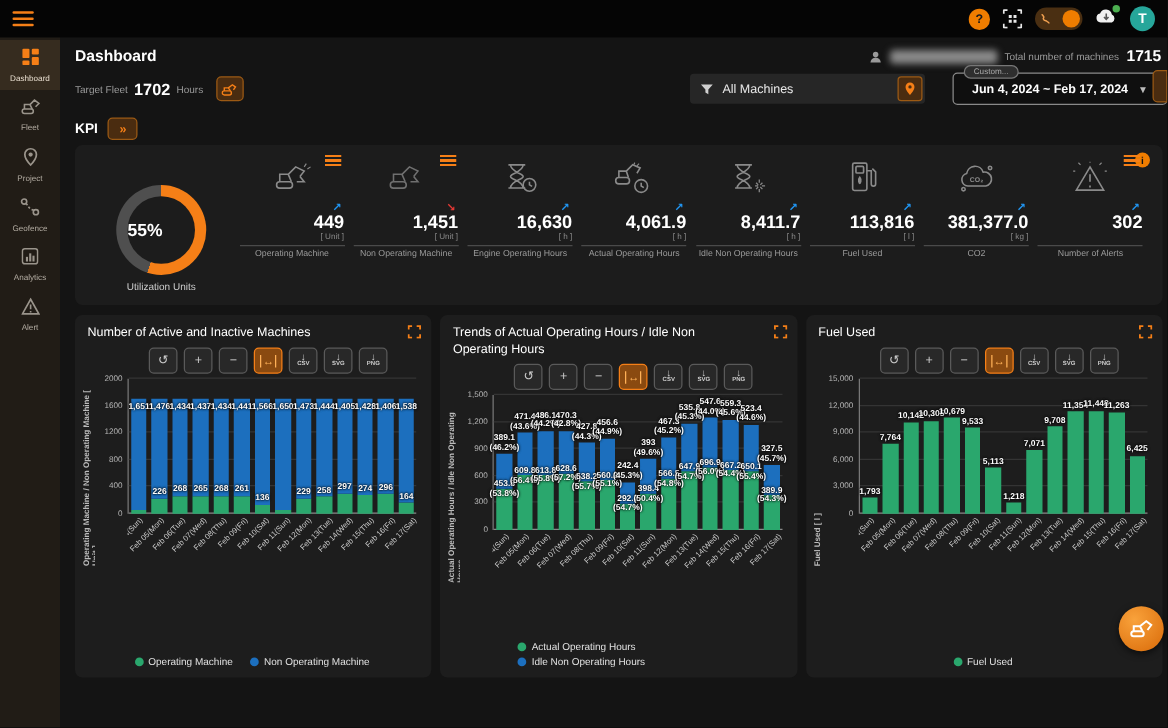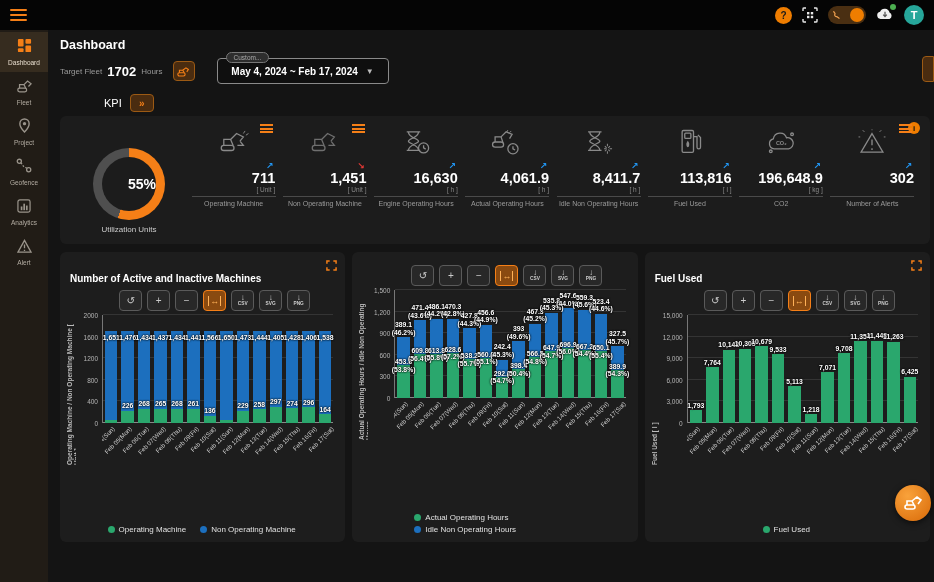--- a/index.html
+++ b/index.html
@@ -43,44 +43,44 @@
   .filter-box { margin-left:auto; width:188px; height:24px; background:#262626; border-radius:3px; display:flex; align-items:center; padding:0 2px 0 8px; gap:7px; cursor:pointer; }
   .filter-box .txt { font-size:10px; color:#e8e8e8; flex:1; }
   .pin-btn { width:20px; height:20px; background:#4a2c10; border:1px solid #9c5a14; border-radius:3px; display:flex; align-items:center; justify-content:center; cursor:pointer; }
   .date-box { position:relative; margin-left:22px; width:172px; height:26px; border:1px solid #8a8a8a; border-radius:4px; background:#0f0f0f; display:flex; align-items:center; justify-content:center; gap:8px; cursor:pointer; }
   .date-box .txt { font-size:10px; font-weight:bold; color:#fff; }
   .date-box .caret { color:#bbb; font-size:8px; }
   .date-tag { position:absolute; top:-7px; left:8px; background:#2e2e2e; border:1px solid #777; border-radius:7px; padding:1px 7px; font-size:6.5px; color:#aaa; }
   .edge-btn { position:absolute; right:0; top:2px; width:12px; height:26px; background:#4a2c10; border:1px solid #9c5a14; border-radius:4px 0 0 4px; cursor:pointer; }
   
   .kpi-head { display:flex; align-items:center; gap:8px; padding:4px 0 4px 12px; }
-  .kpi-head .t { font-size:11px; font-weight:normal; color:#fff;margin-left:44px; }
+  .kpi-head .t { font-size:11px; font-weight:bold; color:#fff; }
   .kpi-expand { width:24px; height:18px; background:#4a2c10; border:1px solid #9c5a14; border-radius:4px; color:#f57f17; font-size:10px; font-weight:bold; display:flex; align-items:center; justify-content:center; cursor:pointer; }
   .kpi-panel { margin:0 4px 0 12px; background:#1c1c1c; border-radius:6px; position:relative; display:flex; align-items:flex-end; padding:10px 12px 10px 10px; height:128px; }
   .kpi-info { position:absolute; right:10px; top:6px; width:12px; height:12px; border-radius:50%; background:#ef7d00; color:#111; font-size:8px; font-weight:bold; display:flex; align-items:center; justify-content:center; cursor:pointer; }
   .donut-wrap { width:118px; display:flex; flex-direction:column; align-items:center; gap:5px; }
   .donut { width:72px; height:72px; border-radius:50%; position:relative; }
-  .donut .hole { position:absolute; inset:9px; border-radius:50%; background:#1c1c1c; display:flex; align-items:center; justify-content:flex-end; }
+  .donut .hole { position:absolute; inset:9px; border-radius:50%; background:#1c1c1c; display:flex; align-items:center; justify-content:flex-start; }
   .donut .hole span { font-size:14px; font-weight:bold; color:#fff; }
   .donut-lbl { font-size:8px; color:#ccc; }
   .kpi-cards { flex:1; display:flex; }
   .kpi-card { flex:1; position:relative; display:flex; flex-direction:column; align-items:center; height:112px; }
   .kpi-card .ic { height:34px; display:flex; align-items:flex-end; }
   .kpi-menu { position:absolute; right:6px; top:2px; width:13px; height:9px;
     background:repeating-linear-gradient(#f57f17 0 2px, transparent 2px 3.6px); cursor:pointer; }
   .kpi-trend { align-self:flex-end; font-size:9px; line-height:9px; margin:6px 6px 0 0; font-weight:bold; }
   .kpi-val { align-self:flex-end; margin-right:4px; font-size:14.5px; font-weight:bold; color:#fff; line-height:15px; }
   .kpi-unit { align-self:flex-end; margin-right:4px; font-size:6.5px; color:#8a8a8a; height:8px; }
   .kpi-line { width:92%; border-top:1px solid #4a4a4a; margin:2px 0 3px; }
   .kpi-name { font-size:7px; color:#9a9a9a; text-align:center; }
   
   .charts { display:flex; gap:7px; margin:8px 4px 0 12px; }
   .panel { flex:1; background:#1d1d1d; border-radius:6px; padding:8px 8px 8px 6px; height:290px; display:flex; flex-direction:column; }
   .panel-head { display:flex; align-items:flex-start; padding-left:4px; }
-  .panel-head .t { font-size:10px; font-weight:bold; color:#fff; line-height:13px; max-width:230px;margin-top:12px; }
+  .panel-head .t { font-size:10px; font-weight:normal; color:#fff; line-height:13px; max-width:230px; }
   .expand { margin-left:auto; cursor:pointer; }
   .toolbar { display:flex; justify-content:center; gap:5px; margin:5px 0 4px 26px; }
   .tbtn { min-width:23px; height:21px; background:#282828; border:1px solid #5a5a5a; border-radius:4px; color:#ccc; display:flex; flex-direction:column; align-items:center; justify-content:center; font-size:10px; cursor:pointer; line-height:10px; }
   .tbtn.active { background:#8a4a10; border-color:#f57f17; color:#ffb157; }
   .tbtn .fit { border-left:1.5px solid currentColor; border-right:1.5px solid currentColor; padding:0 1px; font-size:9px; }
   .tbtn .dl { font-size:8px; line-height:7px; } .tbtn .dlt { font-size:4.8px; font-weight:bold; line-height:6px; }
   .chart-body { flex:1; display:flex; min-height:0; }
   .ylab { writing-mode:vertical-rl; transform:rotate(180deg); font-size:6.5px; font-weight:bold; color:#bbb; width:10px; overflow:hidden; max-height:150px; }
   .axis-zone { flex:1; display:flex; flex-direction:column; min-width:0; }
   .plot-row { display:flex; height:108px; }
@@ -198,37 +198,58 @@
             <path d="M8 1.5 15 14H1z" fill="none" stroke="#9a948b" stroke-width="1.4"></path>
             <path d="M8 6v4M8 11.5v1.4" stroke="#9a948b" stroke-width="1.4"></path>
           </svg></span>
         <span class="lbl">Alert</span>
       </div>
     </div>
 
   <div class="main">
     <div class="hdr">
       <h1>Dashboard</h1>
+      <div class="hdr-right">
+        <svg width="11" height="11" viewBox="0 0 12 12">
+            <circle cx="6" cy="4" r="2.4" fill="#9a9a9a"></circle>
+            <path d="M1.5 11a4.5 4.5 0 0 1 9 0z" fill="#9a9a9a"></path>
+          </svg>
+        <div class="blurred"></div>
+        <span class="total-lbl">Total number of machines</span>
+        <span class="total-val">1715</span>
+      </div>
     </div>
 
     <div class="controls">
       <span class="tf-lbl">Target Fleet</span>
       <span class="tf-val">1702</span>
       <span class="tf-unit">Hours</span>
       <div class="sq-btn">
         <svg width="13" height="11" viewBox="0 0 16 13">
             <g fill="none" stroke="#f57f17" stroke-width="1.4">
               <rect x="1" y="8" width="9" height="4" rx="2"></rect>
               <path d="M3 8V5h4l2 3M7 5l4-3 3 2-2 3"></path>
             </g>
           </svg>
       </div>
+      <div class="filter-box">
+        <svg width="11" height="11" viewBox="0 0 14 14">
+            <path d="M1 2h12L8.5 7v5l-3-1.8V7z" fill="#cfcfcf"></path>
+          </svg>
+        <span class="txt">All Machines</span>
+        <div class="pin-btn">
+          <svg width="10" height="12" viewBox="0 0 12 14">
+              <path d="M6 1a4.3 4.3 0 0 1 4.3 4.3C10.3 8.5 6 13 6 13S1.7 8.5 1.7 5.3A4.3 4.3 0 0 1 6 1z" fill="#f57f17"></path>
+              <circle cx="6" cy="5.2" r="1.6" fill="#4a2c10"></circle>
+            </svg>
+        </div>
+      </div>
       <div class="date-box">
         <div class="date-tag">Custom...</div>
-        <span class="txt">May 4, 2024 ~ Feb 17, 2024</span>
+        <span class="txt">Jun 4, 2024 ~ Feb 17, 2024</span>
         <span class="caret">▼</span>
       </div>
       <div class="edge-btn"></div>
     </div>
 
     <div class="kpi-head">
       <span class="t">KPI</span>
       <div class="kpi-expand">»</div>
     </div>
     <div class="kpi-panel">
@@ -247,21 +268,21 @@
             <div class="ic">
               <svg width="34" height="28" viewBox="0 0 40 32">
                 <g fill="none" stroke="#8a8a8a" stroke-width="1.5">
                   <rect x="5" y="20" width="15" height="6" rx="3"></rect>
                   <path d="M8 20v-7h8l3 7M16 13l7-7 8 4-4 5M27 15l4 5h-7"></path>
                   <path d="M31 6l2-3M34 8l3-2" stroke-width="1.1"></path>
                 </g>
               </svg>
             </div>
             <div class="kpi-trend" style="color:#2196f3">↗</div>
-            <div class="kpi-val">711</div>
+            <div class="kpi-val">449</div>
             <div class="kpi-unit">[ Unit ]</div>
             <div class="kpi-line"></div>
             <div class="kpi-name">Operating Machine</div>
           </div>
           <div class="kpi-card">
             <div class="kpi-menu"></div>
             <div class="ic">
               <svg width="34" height="28" viewBox="0 0 40 32">
                 <g fill="none" stroke="#6f6f6f" stroke-width="1.5">
                   <rect x="5" y="20" width="15" height="6" rx="3"></rect>
@@ -346,21 +367,21 @@
               <svg width="34" height="28" viewBox="0 0 40 32">
                 <g fill="none" stroke="#8a8a8a" stroke-width="1.5">
                   <path d="M12 24a6 6 0 0 1-1-11.8A8 8 0 0 1 26.5 11a5.5 5.5 0 0 1 2.5 13z"></path>
                   <circle cx="8" cy="27" r="1.6"></circle>
                   <circle cx="33" cy="7" r="1.6"></circle>
                 </g>
                 <text x="14" y="20" font-size="6.5" fill="#8a8a8a" font-weight="bold">CO₂</text>
               </svg>
             </div>
             <div class="kpi-trend" style="color:#2196f3">↗</div>
-            <div class="kpi-val">196,648.9</div>
+            <div class="kpi-val">381,377.0</div>
             <div class="kpi-unit">[ kg ]</div>
             <div class="kpi-line"></div>
             <div class="kpi-name">CO2</div>
           </div>
           <div class="kpi-card">
             <div class="kpi-menu"></div>
             <div class="ic">
               <svg width="32" height="28" viewBox="0 0 38 32">
                 <path d="M19 6 32 28H6z" fill="none" stroke="#8a8a8a" stroke-width="1.5"></path>
                 <path d="M19 13v7M19 23.5v2" stroke="#8a8a8a" stroke-width="1.6"></path>
@@ -533,20 +554,28 @@
               <span class="lt">Operating Machine</span>
             </div>
             <div class="legend-item">
               <span class="dot" style="background:#1c6fbe"></span>
               <span class="lt">Non Operating Machine</span>
             </div>
           </div>
       </div>
 
       <div class="panel">
+        <div class="panel-head">
+          <span class="t">Trends of Actual Operating Hours / Idle Non Operating Hours</span>
+          <svg class="expand" width="11" height="11" viewBox="0 0 12 12">
+              <g stroke="#f57f17" stroke-width="1.6" fill="none">
+                <path d="M1 4V1h3M8 1h3v3M11 8v3H8M4 11H1V8"></path>
+              </g>
+            </svg>
+        </div>
         <div class="toolbar">
             <div class="tbtn">↺</div>
             <div class="tbtn">+</div>
             <div class="tbtn">−</div>
             <div class="tbtn active">
               <span class="fit">↔</span>
             </div>
             <div class="tbtn">
               <span class="dl">↓</span>
               <span class="dlt">CSV</span>

